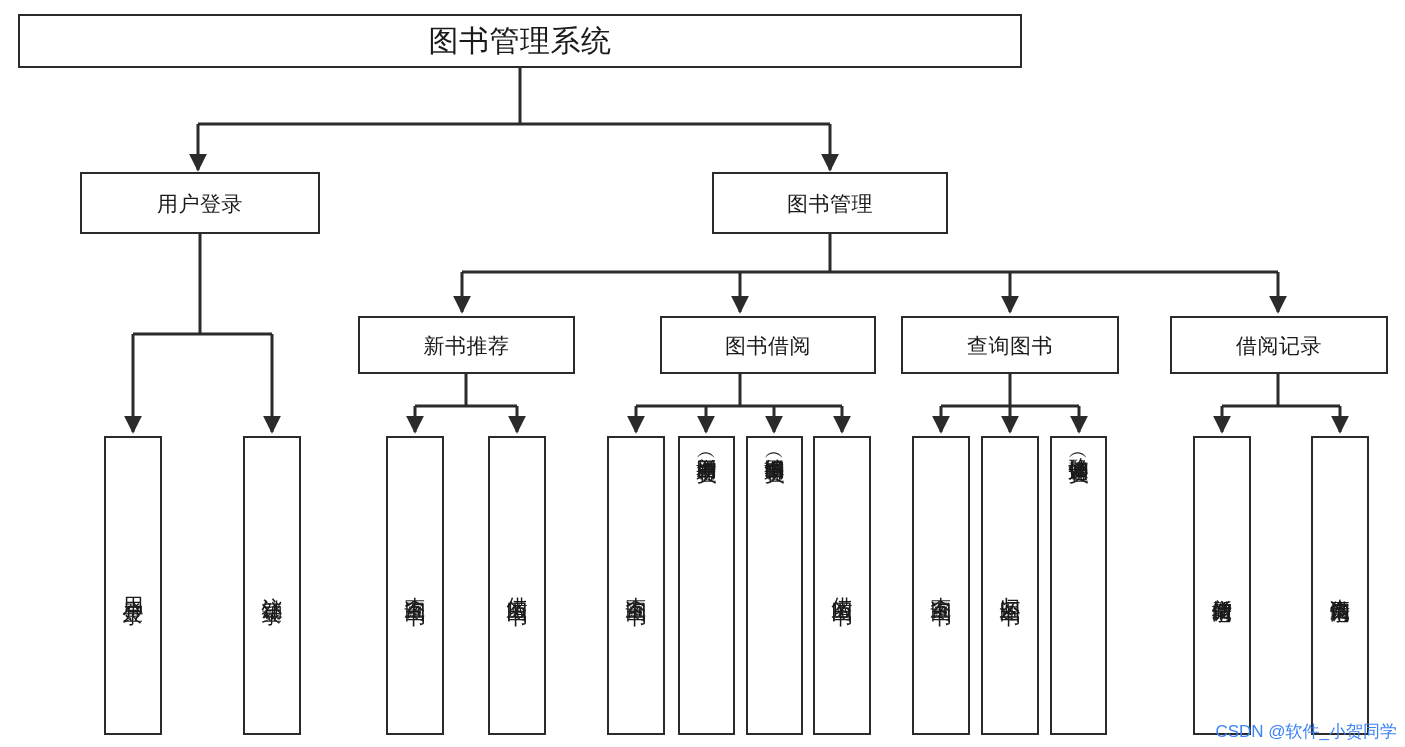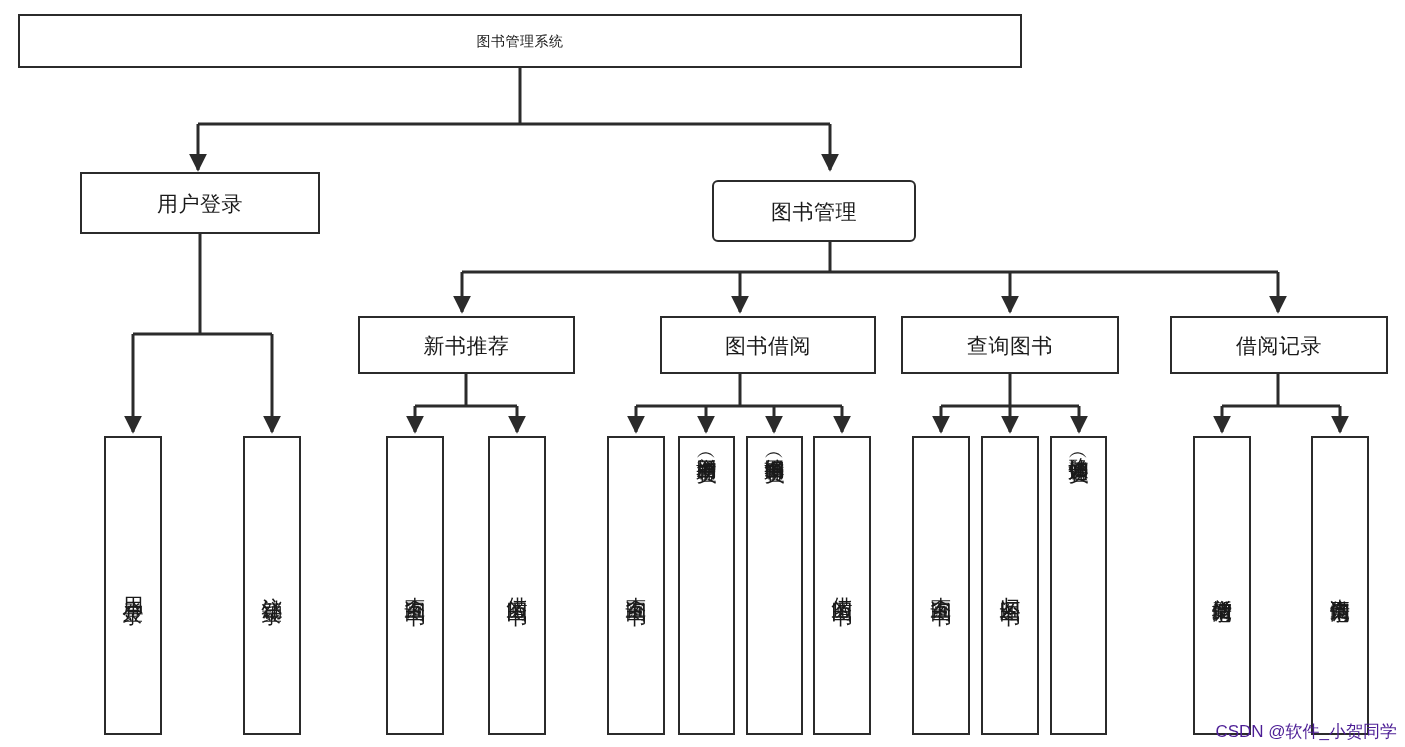--- a/index.html
+++ b/index.html
@@ -41,21 +41,21 @@
     text-align: center;
     line-height: 1.0;
     white-space: nowrap;
   }
   
   .node.horiz .lbl {
     font-size: 21px;
     letter-spacing: 0.5px;
   }
   .node.root .lbl {
-    font-size: 14px;
+    font-size: 30px;
   }
   
   .node.leaf {
     align-items: center;
     justify-content: center;
     padding: 4px 0;
   }
   .node.leaf .lbl {
     writing-mode: vertical-rl;
     text-orientation: upright;
@@ -70,21 +70,21 @@
     letter-spacing: 1px;
   }
   .node.leaf.toptext {
     align-items: flex-start;
   }
   #watermark {
     position: absolute;
     right: 8px;
     bottom: 4px;
     font-size: 17px;
-    color: #4c1d95;
+    color: #3b82f6;
     white-space: nowrap;
     user-select: none;
   }
 </style>
 </head>
 <body>
 
 <div id="canvas">
 
   <svg id="edges" viewBox="0 0 1405 747" width="1405" height="747" xmlns="http://www.w3.org/2000/svg">
@@ -139,21 +139,21 @@
     </g>
   </svg>
 
   <div class="node root horiz" style="left:18px; top:14px; width:1004px; height:54px;">
     <span class="lbl">图书管理系统</span>
   </div>
 
   <div class="node horiz" style="left:80px; top:172px; width:240px; height:62px;">
     <span class="lbl">用户登录</span>
   </div>
-  <div class="node horiz" style="left:712px; top:180px; width:204px; height:62px;border-radius:6px;">
+  <div class="node horiz" style="left:712px; top:172px; width:236px; height:62px;">
     <span class="lbl">图书管理</span>
   </div>
 
   <div class="node horiz" style="left:358px; top:316px; width:217px; height:58px;justify-content:center;">
     <span class="lbl">新书推荐</span>
   </div>
   <div class="node horiz" style="left:632px; top:316px; width:216px; height:58px;margin-left:28px;">
     <span class="lbl">图书借阅</span>
   </div>
   <div class="node horiz" style="left:901px; top:316px; width:218px; height:58px;">

